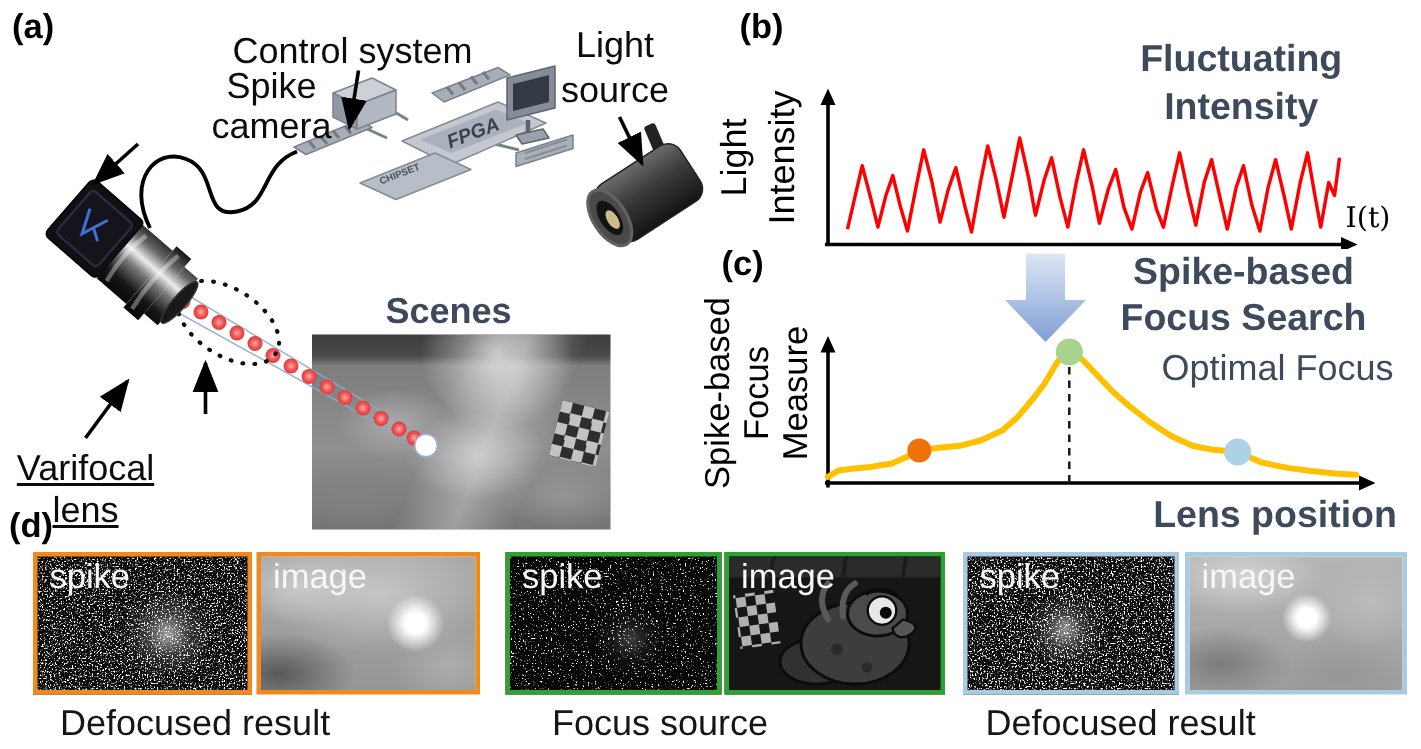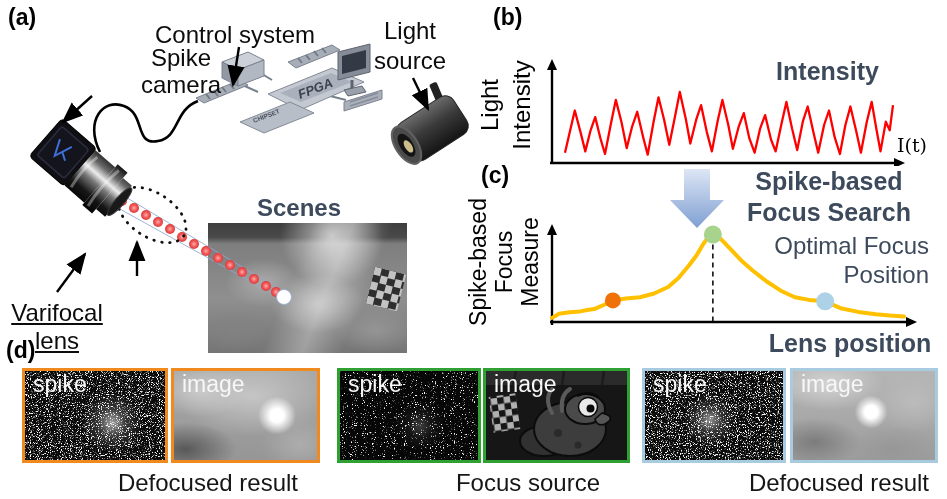--- a/index.html
+++ b/index.html
@@ -30,21 +30,21 @@
     radial-gradient(ellipse 65% 55% at 8% 88%, rgba(85,85,85,.95), rgba(85,85,85,0) 55%),
     radial-gradient(ellipse 75% 65% at 55% 28%, rgba(206,206,206,.8), rgba(206,206,206,0) 70%),
     linear-gradient(#a8a8a8,#969696);}
   .imgblur2{background:
     radial-gradient(circle at 55% 46%, #ffffff 0%, #ffffff 7%, rgba(255,255,255,0) 18%),
     radial-gradient(ellipse 60% 45% at 25% 15%, rgba(215,215,215,.9), rgba(215,215,215,0) 65%),
     radial-gradient(ellipse 50% 55% at 85% 35%, rgba(190,190,190,.85), rgba(190,190,190,0) 60%),
     radial-gradient(ellipse 60% 50% at 15% 80%, rgba(120,120,120,.9), rgba(120,120,120,0) 55%),
     radial-gradient(ellipse 55% 45% at 70% 88%, rgba(150,150,150,.9), rgba(150,150,150,0) 60%),
     linear-gradient(#b5b5b5,#9d9d9d);}
-  .cap{position:absolute;font-size:24px;color:#161616;text-align:right;}
+  .cap{position:absolute;font-size:24px;color:#161616;text-align:left;}
   
   .scene{position:absolute;left:208px;top:223px;width:199px;height:130px;overflow:hidden;
     background:
       radial-gradient(circle at 62% 10%, rgba(255,255,255,.65), rgba(255,255,255,0) 30%),
       linear-gradient(112deg, rgba(255,255,255,0) 42%, rgba(255,255,255,.30) 58%, rgba(255,255,255,0) 74%),
       radial-gradient(ellipse 28% 26% at 28% 46%, rgba(172,172,172,.95), rgba(172,172,172,0) 70%),
       radial-gradient(ellipse 34% 32% at 55% 62%, rgba(186,186,186,.95), rgba(186,186,186,0) 70%),
       radial-gradient(ellipse 26% 24% at 14% 82%, rgba(130,130,130,.95), rgba(130,130,130,0) 70%),
       radial-gradient(ellipse 30% 26% at 84% 82%, rgba(150,150,150,.95), rgba(150,150,150,0) 70%),
       linear-gradient(#3e3e3e 0%, #4a4a4a 11%, #7e7e7e 16%, #8f8f8f 58%, #757575 100%);}
@@ -210,21 +210,21 @@
     <span>Intensity</span>
   </div>
   <svg id="chart-b" class="abs" style="left:460px;top:10px;" width="487" height="156" viewBox="0 0 487 156">
     <line class="axis" x1="92" y1="153" x2="92" y2="58"></line>
     <polygon points="92,49 87,60 97,60" fill="#000"></polygon>
     <line class="axis" x1="90" y1="153" x2="436" y2="153"></line>
     <polygon points="445,153 434,148 434,158" fill="#000"></polygon>
     <polyline id="wave-line" fill="none" stroke-width="2.3" stroke-linejoin="round" points="105.0,142.7 109.9,121.6 114.8,100.5 120.7,122.9 125.3,141.4 130.6,120.3 135.2,107.1 140.4,128.2 145.0,144.0 150.9,113.7 155.8,89.9 161.4,111.7 166.7,138.1 172.2,116.3 177.2,101.8 183.1,126.9 187.7,144.7 193.6,111.7 198.5,87.3 204.1,109.7 209.3,134.8 214.9,107.1 219.8,82.0 225.7,108.4 230.3,133.5 236.2,109.7 241.1,95.2 246.7,121.6 251.9,141.4 257.5,111.7 262.4,89.9 268.3,115.0 272.9,138.8 278.8,116.3 283.8,103.1 289.3,128.2 294.6,142.7 300.2,118.3 305.1,105.1 311.0,129.5 315.6,141.4 321.5,113.7 326.4,91.9 332.0,118.3 337.2,140.1 342.8,111.7 347.7,96.5 353.6,122.9 358.2,142.7 364.1,115.0 369.0,100.5 374.6,126.9 379.9,144.0 385.4,115.0 390.4,96.5 396.3,121.6 400.9,142.7 406.8,111.7 411.7,91.9 416.6,120.3 420.5,141.4 425.8,111.7 429.7,120.3 433.0,95.2" stroke="#FF0000"></polyline>
   </svg>
   <div class="btitle" style="left:745px;top:23px;width:165px;">
-    <br>
+    <span>Fluctuating</span><br>
     <span>Intensity</span>
   </div>
   <div class="mathlbl" style="left:897px;top:134px;">I(t)</div>
 
   <div class="plabel" style="left:481px;top:162px;">(c)</div>
   <div class="vlabel" style="left:429px;top:223px;width:150px;font-size:23px;">
     <span>Spike-based</span><br>
     <span>Focus</span><br>
     <span>Measure</span>
   </div>
@@ -241,21 +241,20 @@
         <circle cx="252.864" cy="71.60000000000001" r="9" fill="#A8D38C"></circle>
         <circle cx="365.152" cy="138.3" r="9" fill="#ADD2E8"></circle>
       </g>
   </svg>
   <div class="btitle" style="left:733px;top:166px;width:192px;line-height:31px;">
     <span>Spike-based</span><br>
     <span>Focus Search</span>
   </div>
   <div class="creg" style="left:733px;top:231px;width:196px;">
     <span>Optimal Focus</span><br>
-    <span>Position</span>
   </div>
   <div class="btitle" style="left:760px;top:327px;width:180px;font-size:25px;">Lens position</div>
 
   <div class="plabel" style="left:6px;top:337px;">(d)</div>
 
   <div class="tile blob1" style="left: 22px; top: 368px; width: 140px; border-color: rgb(240, 138, 30);">
     <svg class="noise" viewBox="0 0 140 89" preserveAspectRatio="none">
         <rect width="140" height="89" filter="url(#nzA)"></rect>
       </svg>
     <span class="tlabel">spike</span>

